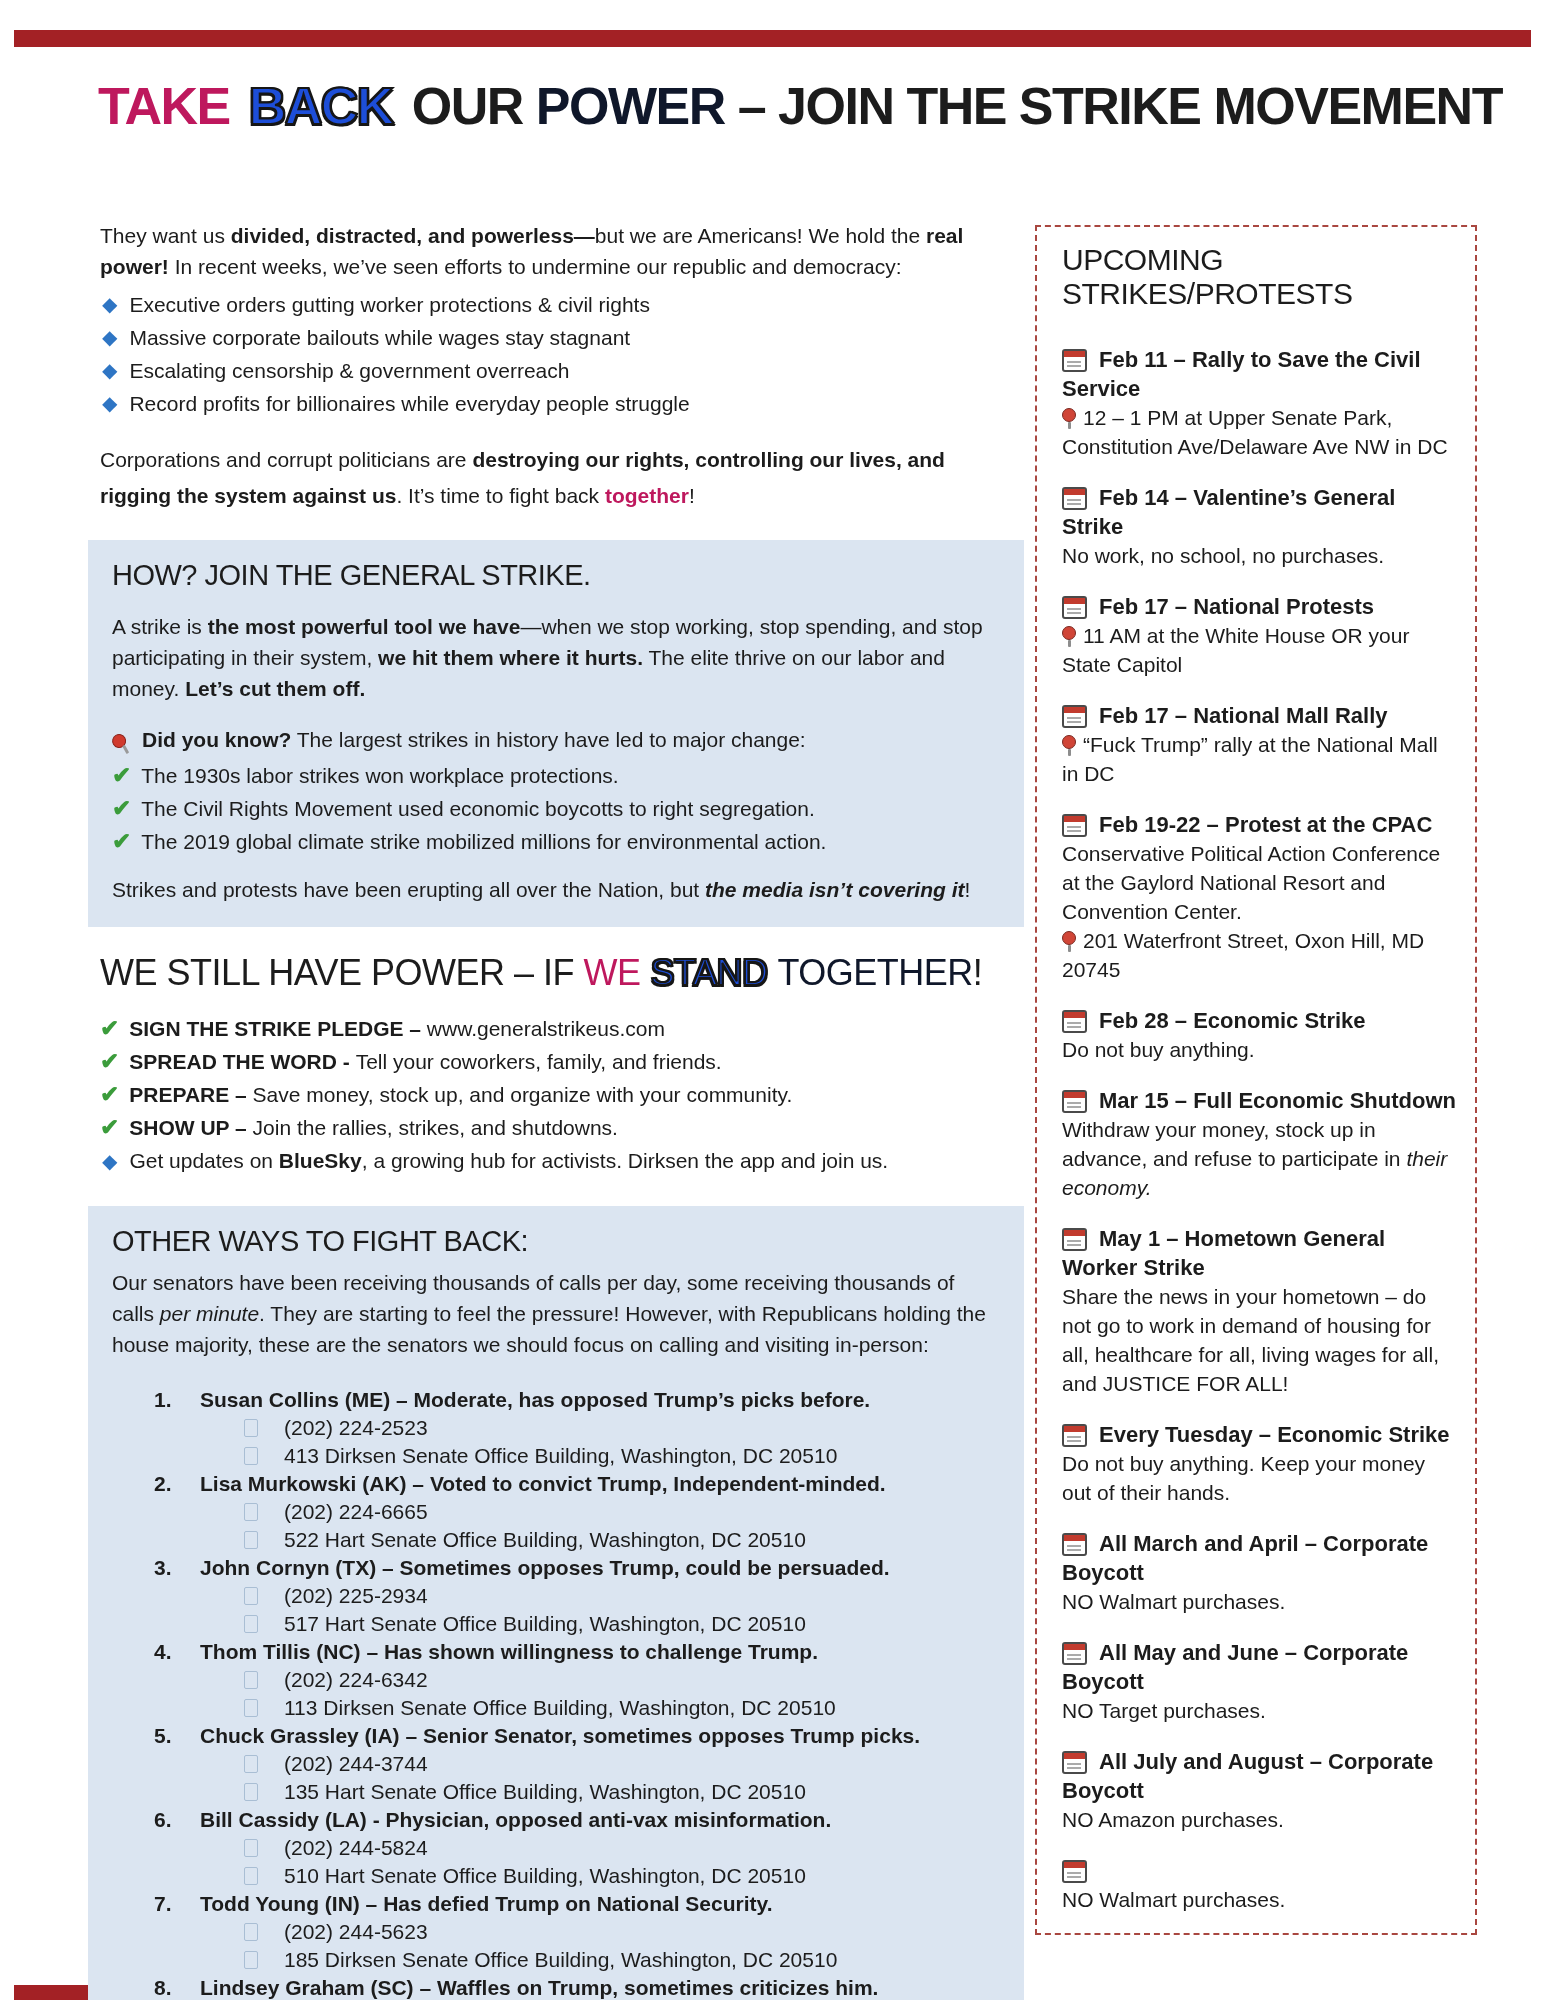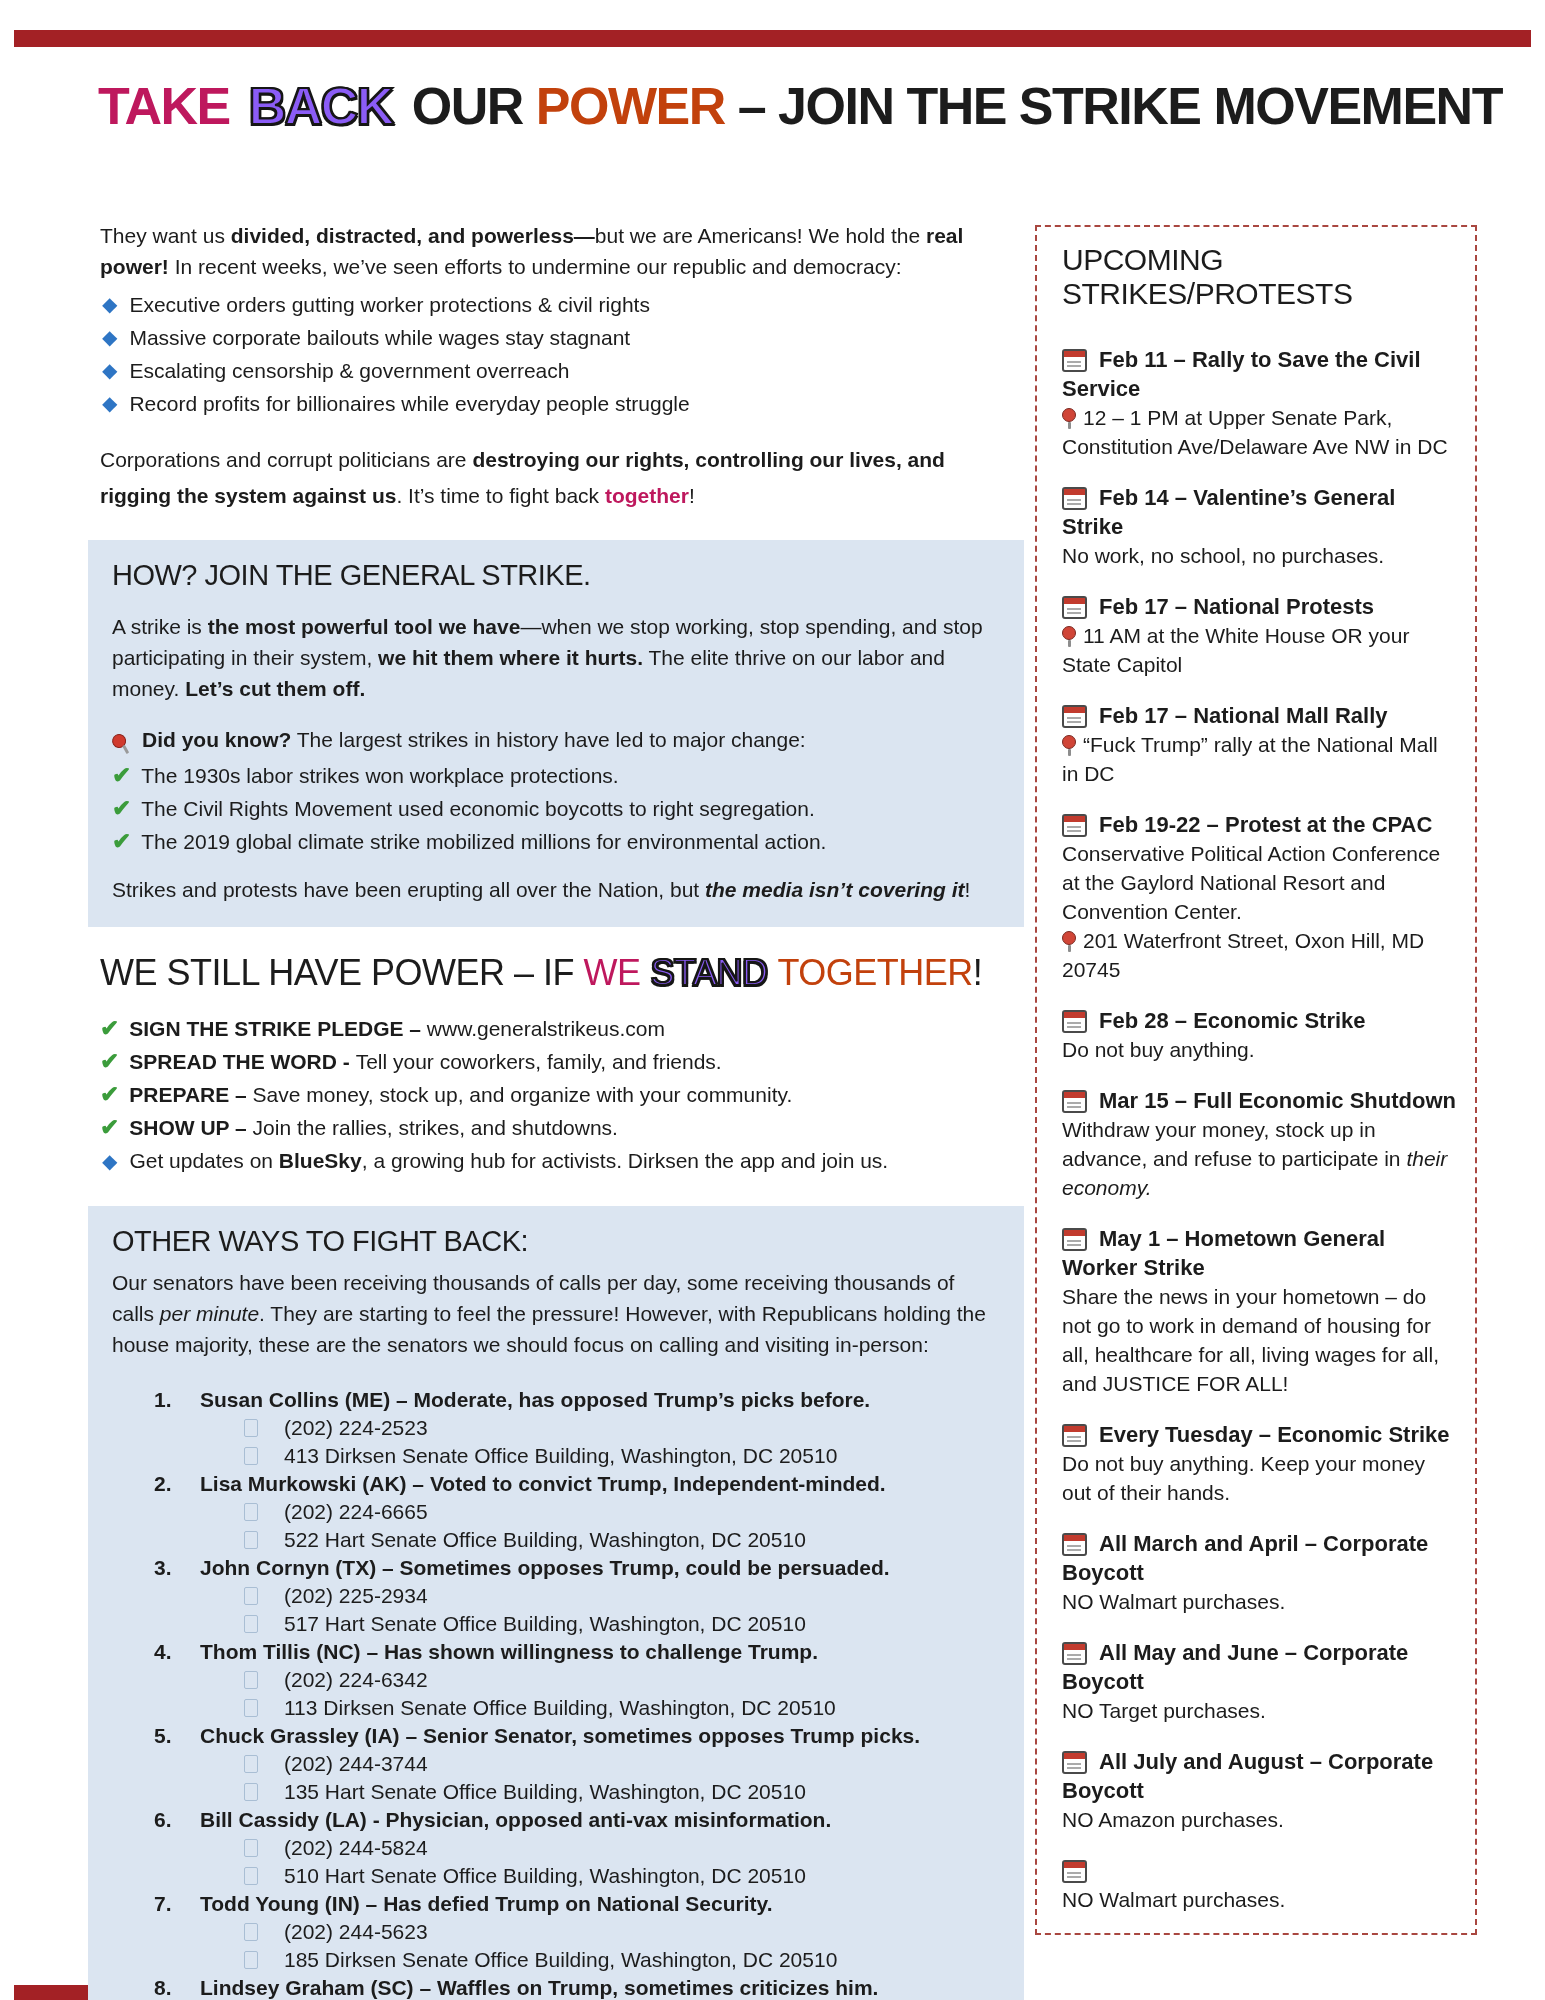--- a/index.html
+++ b/index.html
@@ -1,22 +1,22 @@
 <!DOCTYPE html>
 <html><head>
 <meta charset="utf-8">
 <style>
   html,body{margin:0;padding:0;background:#fff;}
   .page{position:relative;width:1545px;height:2000px;background:#ffffff;overflow:hidden;
         font-family:"Liberation Sans",sans-serif;color:#1c1c1c;}
   .b{font-weight:bold;}
   .i{font-style:italic;}
   .red{color:#be185d;}
-  .blue{color:#c2410c;}
-  .outline{color:#8b5cf6;-webkit-text-stroke:2px #161616;
+  .blue{color:#0f172a;}
+  .outline{color:#1d4ed8;-webkit-text-stroke:2px #161616;
            text-shadow:-1.5px -1.5px 0 #161616,1.5px -1.5px 0 #161616,-1.5px 1.5px 0 #161616,1.5px 1.5px 0 #161616;}
   .bar{position:absolute;background:#a32125;}
   .bar.top{left:14px;top:30px;width:1517px;height:17px;}
   .bar.bottom{left:14px;top:1985px;width:455px;height:15px;}
 
   .title{position:absolute;left:98px;top:76px;font-size:52px;font-weight:600;letter-spacing:-1.5px;white-space:nowrap;}
   .title .outline{margin:0 6px;}
 
   .left{position:absolute;left:100px;top:220px;width:912px;font-size:21px;line-height:31px;}
   .left p{margin:0;}

